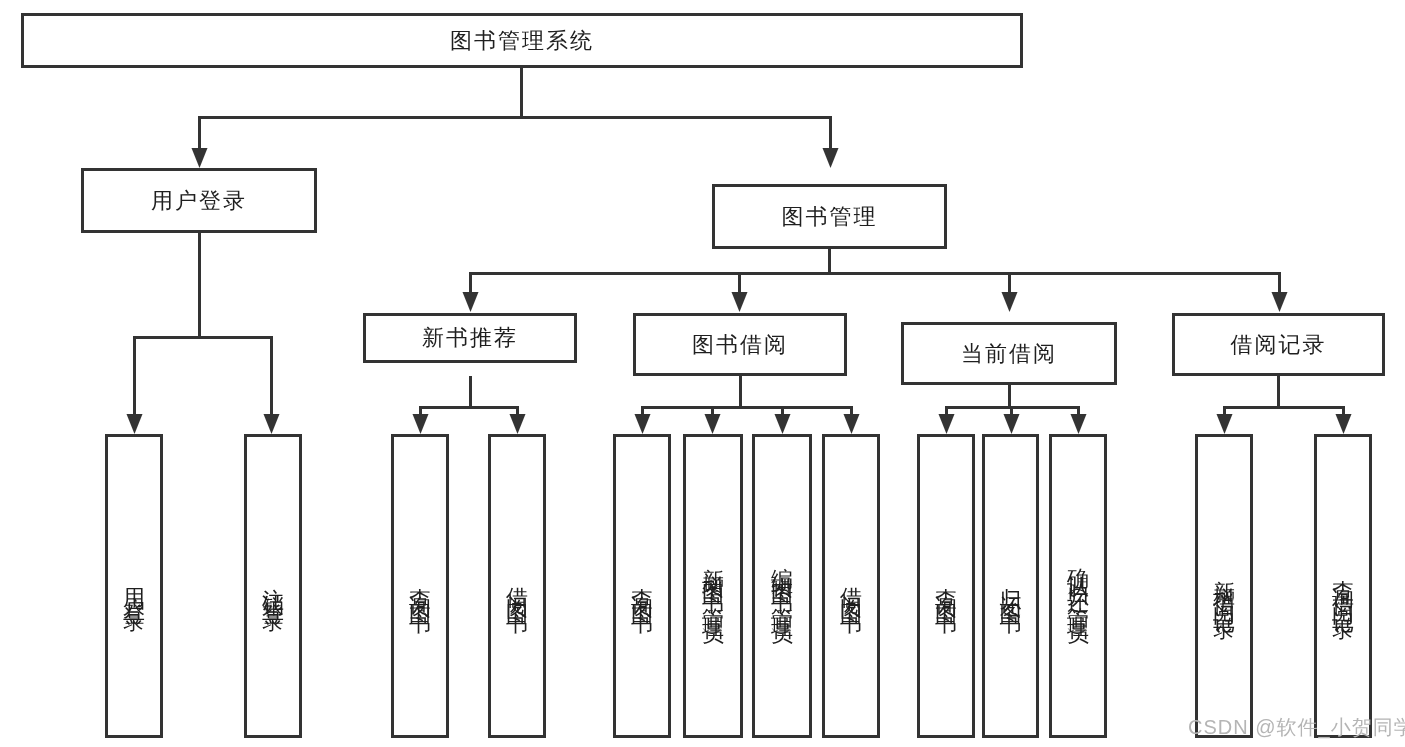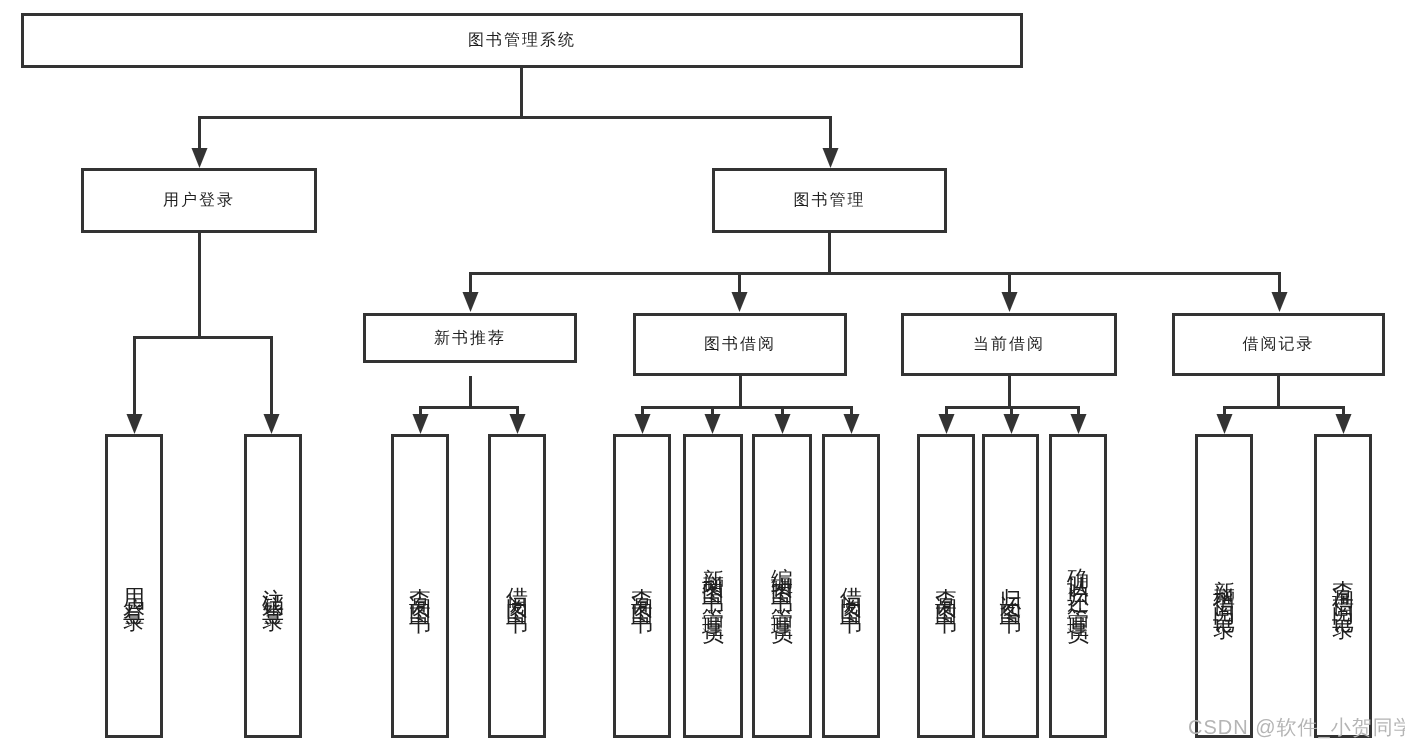--- a/index.html
+++ b/index.html
@@ -26,38 +26,38 @@
     position: absolute;
     box-sizing: border-box;
     border: 3px solid #333333;
     background: #ffffff;
     display: flex;
     align-items: center;
     justify-content: center;
     z-index: 1;
   }
   .hlabel {
-    font-size: 16px;
+    font-size: 22px;
     letter-spacing: 2px;
     white-space: nowrap;
     text-align: center;
   }
   .leaf .vlabel {
     writing-mode: vertical-rl;
     font-size: 22px;
     letter-spacing: 8px;
     line-height: 1;
   }
   
   #n-root   { left: 21px;   top: 13px;  width: 1002px; height: 55px; }
   #n-l2-0   { left: 81px;   top: 168px; width: 236px;  height: 65px; }
-  #n-l2-1   { left: 712px;  top: 168px; width: 235px;  height: 65px; }
+  #n-l2-1   { left: 712px;  top: 184px; width: 235px;  height: 65px; }
   #n-l3-0   { left: 363px;  top: 313px; width: 214px;  height: 50px; }
   #n-l3-1   { left: 633px;  top: 313px; width: 214px;  height: 63px; }
-  #n-l3-2   { left: 901px;  top: 313px; width: 216px;  height: 63px; }
+  #n-l3-2   { left: 901px;  top: 322px; width: 216px;  height: 63px; }
   #n-l3-3   { left: 1172px; top: 313px; width: 213px;  height: 63px; }
   .leaf     { top: 434px; height: 304px; }
   #n-leaf-0  { left: 105px;  width: 58px; }
   #n-leaf-1  { left: 244px;  width: 58px; }
   #n-leaf-2  { left: 391px;  width: 58px; }
   #n-leaf-3  { left: 488px;  width: 58px; }
   #n-leaf-4  { left: 613px;  width: 58px; }
   #n-leaf-5  { left: 683px;  width: 60px; }
   #n-leaf-6  { left: 752px;  width: 60px; }
   #n-leaf-7  { left: 822px;  width: 58px; }

